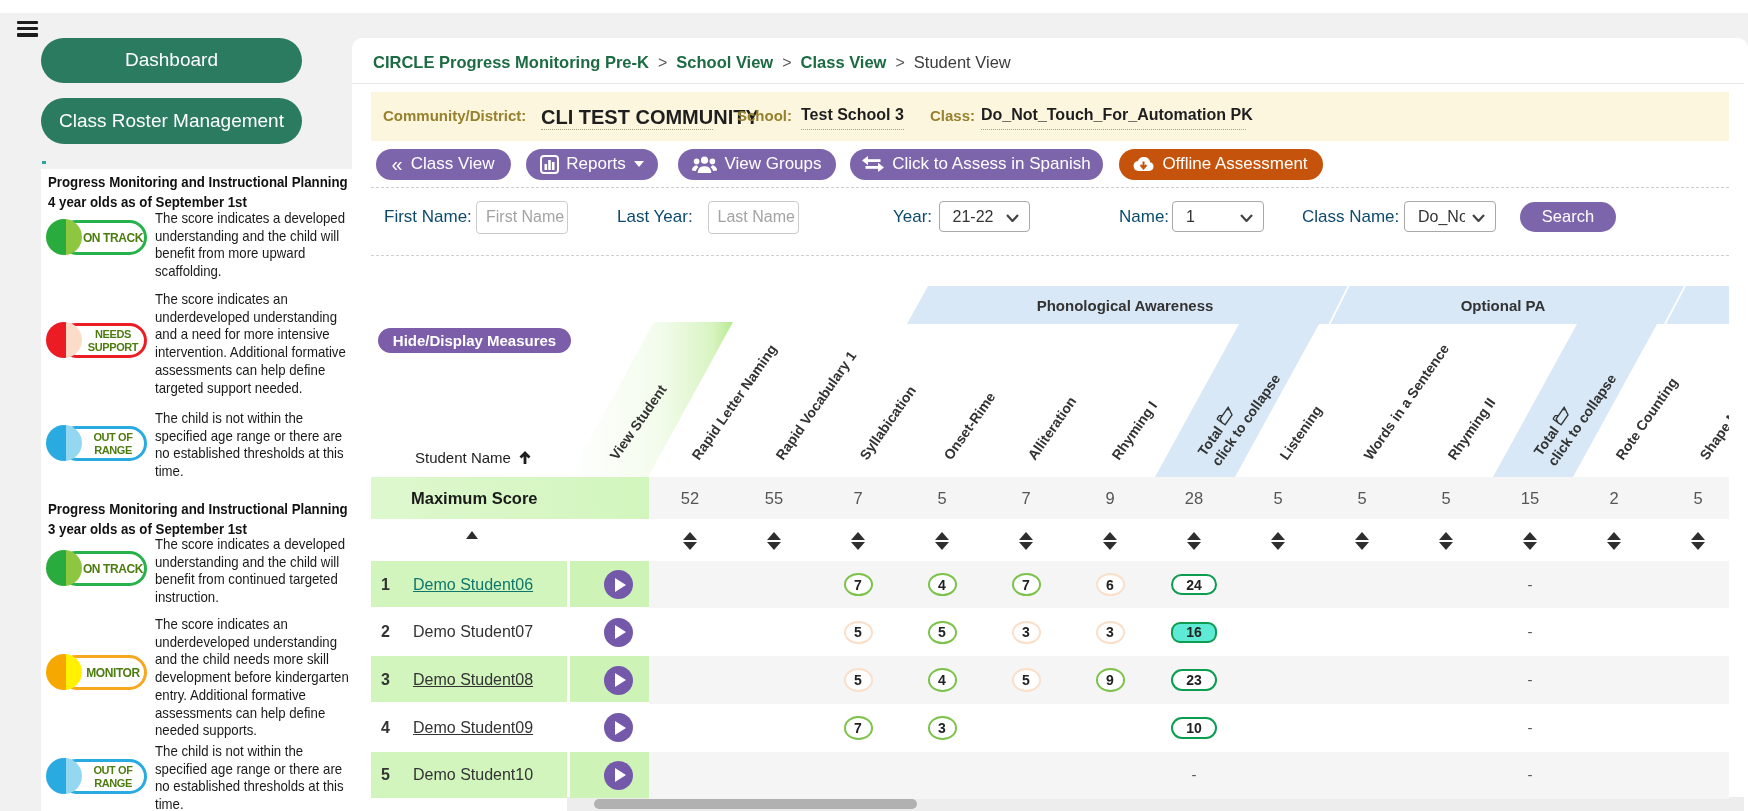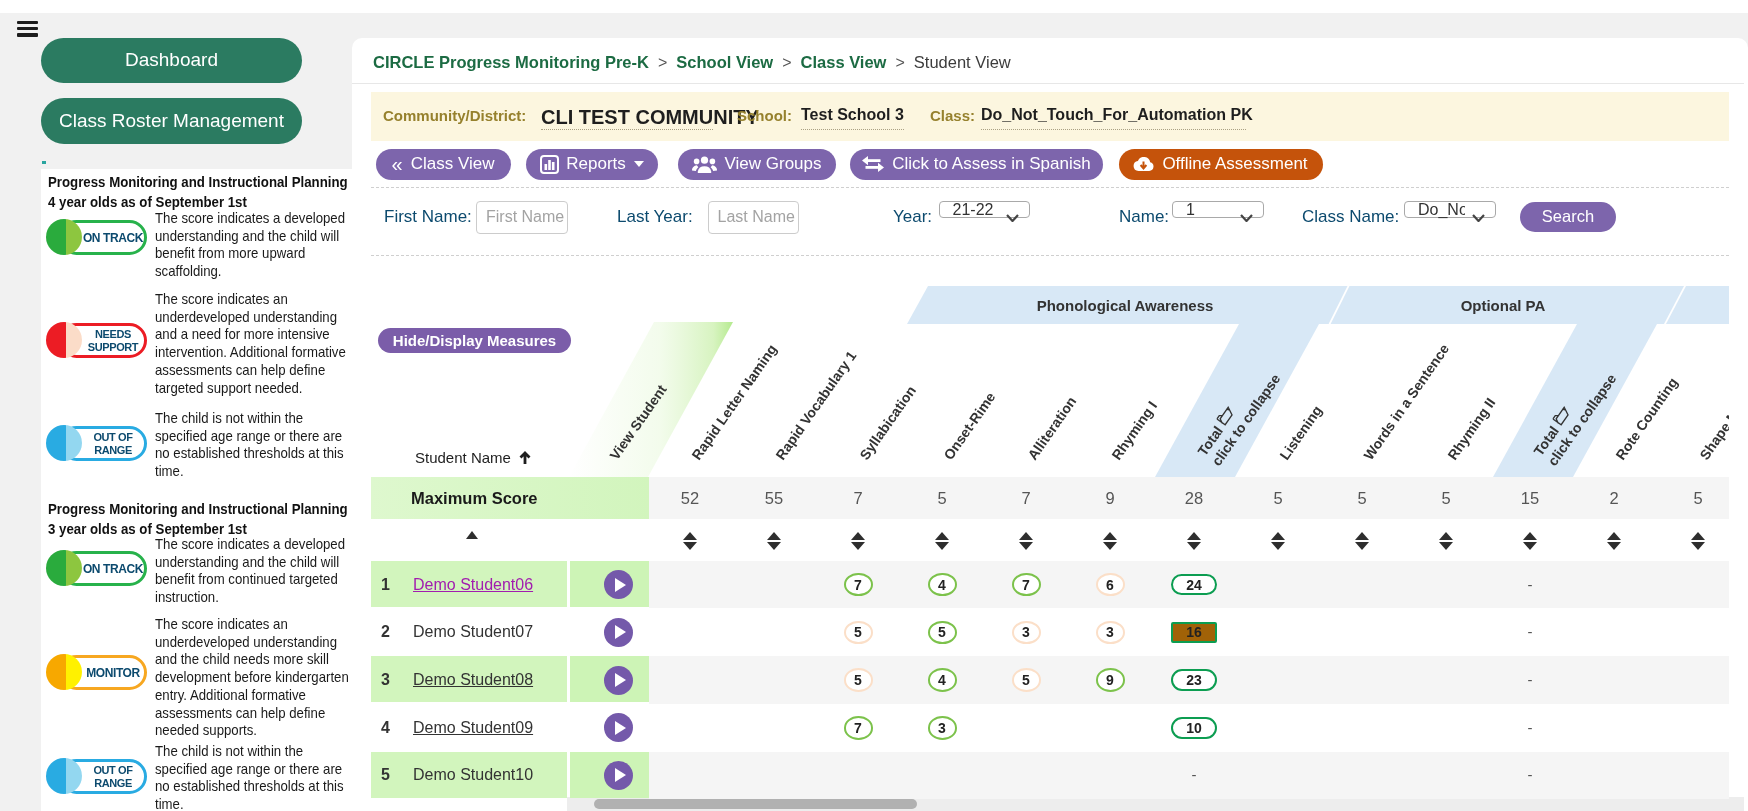--- a/index.html
+++ b/index.html
@@ -9,35 +9,35 @@
   .topstrip { left:0; top:0; width:1748px; height:13px; background:#fff; }
   
   .hbar { left:17px; width:20.5px; height:3.4px; background:#1d1d1d; border-radius:1px; }
   
   .sbtn { left:41px; width:261px; height:45.5px; border-radius:23px; background:#2b7b61; color:#fff; font-size:19px; display:flex; align-items:center; justify-content:center; }
   .sidepanel { left:41px; top:169px; width:311px; height:642px; background:#fff; }
   .shead { font-weight:bold; font-size:15.5px; color:#111; line-height:19.5px; transform:scaleX(0.855); transform-origin:0 0; white-space:nowrap; }
   .spara { font-size:15px; color:#1a1a1a; line-height:17.7px; transform:scaleX(0.88); transform-origin:0 0; white-space:nowrap; }
   
   .badge { left:46px; width:101px; height:37px; }
-  .badge .pill { position:absolute; left:13px; top:1px; right:0; bottom:1px; background:#fff; border-radius:18px; display:flex; align-items:center; justify-content:center; padding-left:20px; font-weight:bold; color:#0c4a6e; text-align:center; white-space:nowrap; letter-spacing:-0.4px; }
+  .badge .pill { position:absolute; left:13px; top:1px; right:0; bottom:1px; background:#fff; border-radius:18px; display:flex; align-items:center; justify-content:center; padding-left:20px; font-weight:bold; color:#4d7c0f; text-align:center; white-space:nowrap; letter-spacing:-0.4px; }
   .badge .circ { position:absolute; left:0; top:0; width:36px; height:36px; border-radius:50%; }
   
   .mainpanel { left:352px; top:38px; width:1396px; height:773px; background:#fff; border-radius:10px 10px 0 0; }
   .crumb { left:373px; top:53px; font-size:16.5px; font-weight:bold; color:#1c6b43; }
   .crumb .sep { color:#555; font-weight:normal; padding:0 9px; font-size:16px; }
   .crumb .cur { color:#3d3d3d; font-weight:normal; }
   .crumbline { left:352px; top:83px; width:1392px; height:1px; background:#e7e7e7; }
   .beige { left:371px; top:92px; width:1358px; height:49px; background:#fcf6df; }
   .dotun { border-bottom:1.5px dotted #aaa184; height:1px; }
   .pbtn { height:30.5px; border-radius:15.5px; background:#7d65ac; color:#fff; font-size:17px; display:flex; align-items:center; justify-content:center; top:149px; }
   .dash { border-top:1.5px dashed #cfcfcf; height:0; left:371px; width:1358px; }
   .flab { font-size:17px; color:#0c4a6e; top:207px; }
   .finput { top:201px; width:91.5px; height:32.5px; border:1px solid #ccc; border-radius:4px; background:#fff; color:#a3a3a3; font-size:16px; display:flex; align-items:center; padding-left:9px; white-space:nowrap; overflow:hidden; }
-  .fsel { top:201px; width:91.5px; height:17px; border:1px solid #a9a9a9; border-radius:4px; background:#fff; color:#333; font-size:16px; display:flex; align-items:center; padding-left:13px; white-space:nowrap; }
+  .fsel { top:201px; width:91.5px; height:31px; border:1px solid #a9a9a9; border-radius:4px; background:#fff; color:#333; font-size:16px; display:flex; align-items:center; padding-left:13px; white-space:nowrap; }
   .chev { position:absolute; right:10px; top:12px; width:13px; height:8px; }
 </style>
 </head>
 <body>
 <div class="abs topstrip"></div>
 <div class="abs hbar" style="top:20.5px"></div>
 <div class="abs hbar" style="top:26.9px"></div>
 <div class="abs hbar" style="top:33.3px"></div>
 <div class="abs sbtn" style="top:37.5px">Dashboard</div>
 <div class="abs sbtn" style="top:98px">Class Roster Management</div>
@@ -265,38 +265,38 @@
 <div class="abs" style="left:1523px;top:531.5px;width:0;height:0;border-left:7px solid transparent;border-right:7px solid transparent;border-bottom:8px solid #2e2e2e"></div>
 <div class="abs" style="left:1523px;top:542px;width:0;height:0;border-left:7px solid transparent;border-right:7px solid transparent;border-top:8px solid #2e2e2e"></div>
 <div class="abs" style="left:1607px;top:531.5px;width:0;height:0;border-left:7px solid transparent;border-right:7px solid transparent;border-bottom:8px solid #2e2e2e"></div>
 <div class="abs" style="left:1607px;top:542px;width:0;height:0;border-left:7px solid transparent;border-right:7px solid transparent;border-top:8px solid #2e2e2e"></div>
 <div class="abs" style="left:1691px;top:531.5px;width:0;height:0;border-left:7px solid transparent;border-right:7px solid transparent;border-bottom:8px solid #2e2e2e"></div>
 <div class="abs" style="left:1691px;top:542px;width:0;height:0;border-left:7px solid transparent;border-right:7px solid transparent;border-top:8px solid #2e2e2e"></div>
 <div class="abs" style="left:648.5px;top:560.75px;width:1080px;height:47.7px;background:#f5f5f5"></div>
 <div class="abs" style="left:371px;top:560.75px;width:196px;height:46.2px;background:#d2f5bd"></div>
 <div class="abs" style="left:570px;top:560.75px;width:78.5px;height:46.2px;background:#cdf4b6"></div>
 <div class="abs" style="left:381px;top:575.6px;font-weight:bold;font-size:16px;color:#333">1</div>
-<div class="abs" style="left:413px;top:575.6px;font-size:16px;color:#a21caf;text-decoration:underline">Demo Student06</div>
+<div class="abs" style="left:413px;top:575.6px;font-size:16px;color:#0f766e;text-decoration:underline">Demo Student06</div>
 <div class="abs" style="left:603.5px;top:570.1px;width:29px;height:29px;border-radius:50%;background:#7459aa"></div>
 <div class="abs" style="left:614.5px;top:577.6px;width:0;height:0;border-top:7px solid transparent;border-bottom:7px solid transparent;border-left:11px solid #fff"></div>
 <div class="abs" style="left:843.5px;top:572.9px;width:29px;height:23.5px;border:2.5px solid #7cc24b;border-radius:50%;background:#fff;display:flex;align-items:center;justify-content:center;font-weight:bold;font-size:14px;color:#222">7</div>
 <div class="abs" style="left:927.5px;top:572.9px;width:29px;height:23.5px;border:2.5px solid #7cc24b;border-radius:50%;background:#fff;display:flex;align-items:center;justify-content:center;font-weight:bold;font-size:14px;color:#222">4</div>
 <div class="abs" style="left:1011.5px;top:572.9px;width:29px;height:23.5px;border:2.5px solid #7cc24b;border-radius:50%;background:#fff;display:flex;align-items:center;justify-content:center;font-weight:bold;font-size:14px;color:#222">7</div>
 <div class="abs" style="left:1095.5px;top:572.9px;width:29px;height:23.5px;border:2.5px solid #fbdfc8;border-radius:50%;background:#fff;display:flex;align-items:center;justify-content:center;font-weight:bold;font-size:14px;color:#222">6</div>
 <div class="abs" style="left:1171px;top:573.9px;width:46px;height:21.5px;border:2.5px solid #0c9d51;border-radius:11px;background:#fff;display:flex;align-items:center;justify-content:center;font-weight:bold;font-size:14px;color:#222">24</div>
 <div class="abs" style="left:1520px;top:575.6px;width:20px;text-align:center;font-size:15px;color:#555">-</div>
 <div class="abs" style="left:381px;top:623.3000000000001px;font-weight:bold;font-size:16px;color:#333">2</div>
 <div class="abs" style="left:413px;top:623.3000000000001px;font-size:16px;color:#333;">Demo Student07</div>
 <div class="abs" style="left:603.5px;top:617.8000000000001px;width:29px;height:29px;border-radius:50%;background:#7459aa"></div>
 <div class="abs" style="left:614.5px;top:625.3000000000001px;width:0;height:0;border-top:7px solid transparent;border-bottom:7px solid transparent;border-left:11px solid #fff"></div>
 <div class="abs" style="left:843.5px;top:620.6px;width:29px;height:23.5px;border:2.5px solid #fbdfc8;border-radius:50%;background:#fff;display:flex;align-items:center;justify-content:center;font-weight:bold;font-size:14px;color:#222">5</div>
 <div class="abs" style="left:927.5px;top:620.6px;width:29px;height:23.5px;border:2.5px solid #7cc24b;border-radius:50%;background:#fff;display:flex;align-items:center;justify-content:center;font-weight:bold;font-size:14px;color:#222">5</div>
 <div class="abs" style="left:1011.5px;top:620.6px;width:29px;height:23.5px;border:2.5px solid #fbdfc8;border-radius:50%;background:#fff;display:flex;align-items:center;justify-content:center;font-weight:bold;font-size:14px;color:#222">3</div>
 <div class="abs" style="left:1095.5px;top:620.6px;width:29px;height:23.5px;border:2.5px solid #fbdfc8;border-radius:50%;background:#fff;display:flex;align-items:center;justify-content:center;font-weight:bold;font-size:14px;color:#222">3</div>
-<div class="abs" style="left:1171px;top:621.6px;width:46px;height:21.5px;border:2.5px solid #0c9d51;border-radius:2px;background:#a16207;display:flex;align-items:center;justify-content:center;font-weight:bold;font-size:14px;color:#222">16</div>
+<div class="abs" style="left:1171px;top:621.6px;width:46px;height:21.5px;border:2.5px solid #0c9d51;border-radius:9px;background:#5eead4;display:flex;align-items:center;justify-content:center;font-weight:bold;font-size:14px;color:#222">16</div>
 <div class="abs" style="left:1520px;top:623.3000000000001px;width:20px;text-align:center;font-size:15px;color:#555">-</div>
 <div class="abs" style="left:648.5px;top:656.15px;width:1080px;height:47.7px;background:#f5f5f5"></div>
 <div class="abs" style="left:371px;top:656.15px;width:196px;height:46.2px;background:#d2f5bd"></div>
 <div class="abs" style="left:570px;top:656.15px;width:78.5px;height:46.2px;background:#cdf4b6"></div>
 <div class="abs" style="left:381px;top:671px;font-weight:bold;font-size:16px;color:#333">3</div>
 <div class="abs" style="left:413px;top:671px;font-size:16px;color:#333;text-decoration:underline">Demo Student08</div>
 <div class="abs" style="left:603.5px;top:665.5px;width:29px;height:29px;border-radius:50%;background:#7459aa"></div>
 <div class="abs" style="left:614.5px;top:673px;width:0;height:0;border-top:7px solid transparent;border-bottom:7px solid transparent;border-left:11px solid #fff"></div>
 <div class="abs" style="left:843.5px;top:668.3px;width:29px;height:23.5px;border:2.5px solid #fbdfc8;border-radius:50%;background:#fff;display:flex;align-items:center;justify-content:center;font-weight:bold;font-size:14px;color:#222">5</div>
 <div class="abs" style="left:927.5px;top:668.3px;width:29px;height:23.5px;border:2.5px solid #7cc24b;border-radius:50%;background:#fff;display:flex;align-items:center;justify-content:center;font-weight:bold;font-size:14px;color:#222">4</div>

